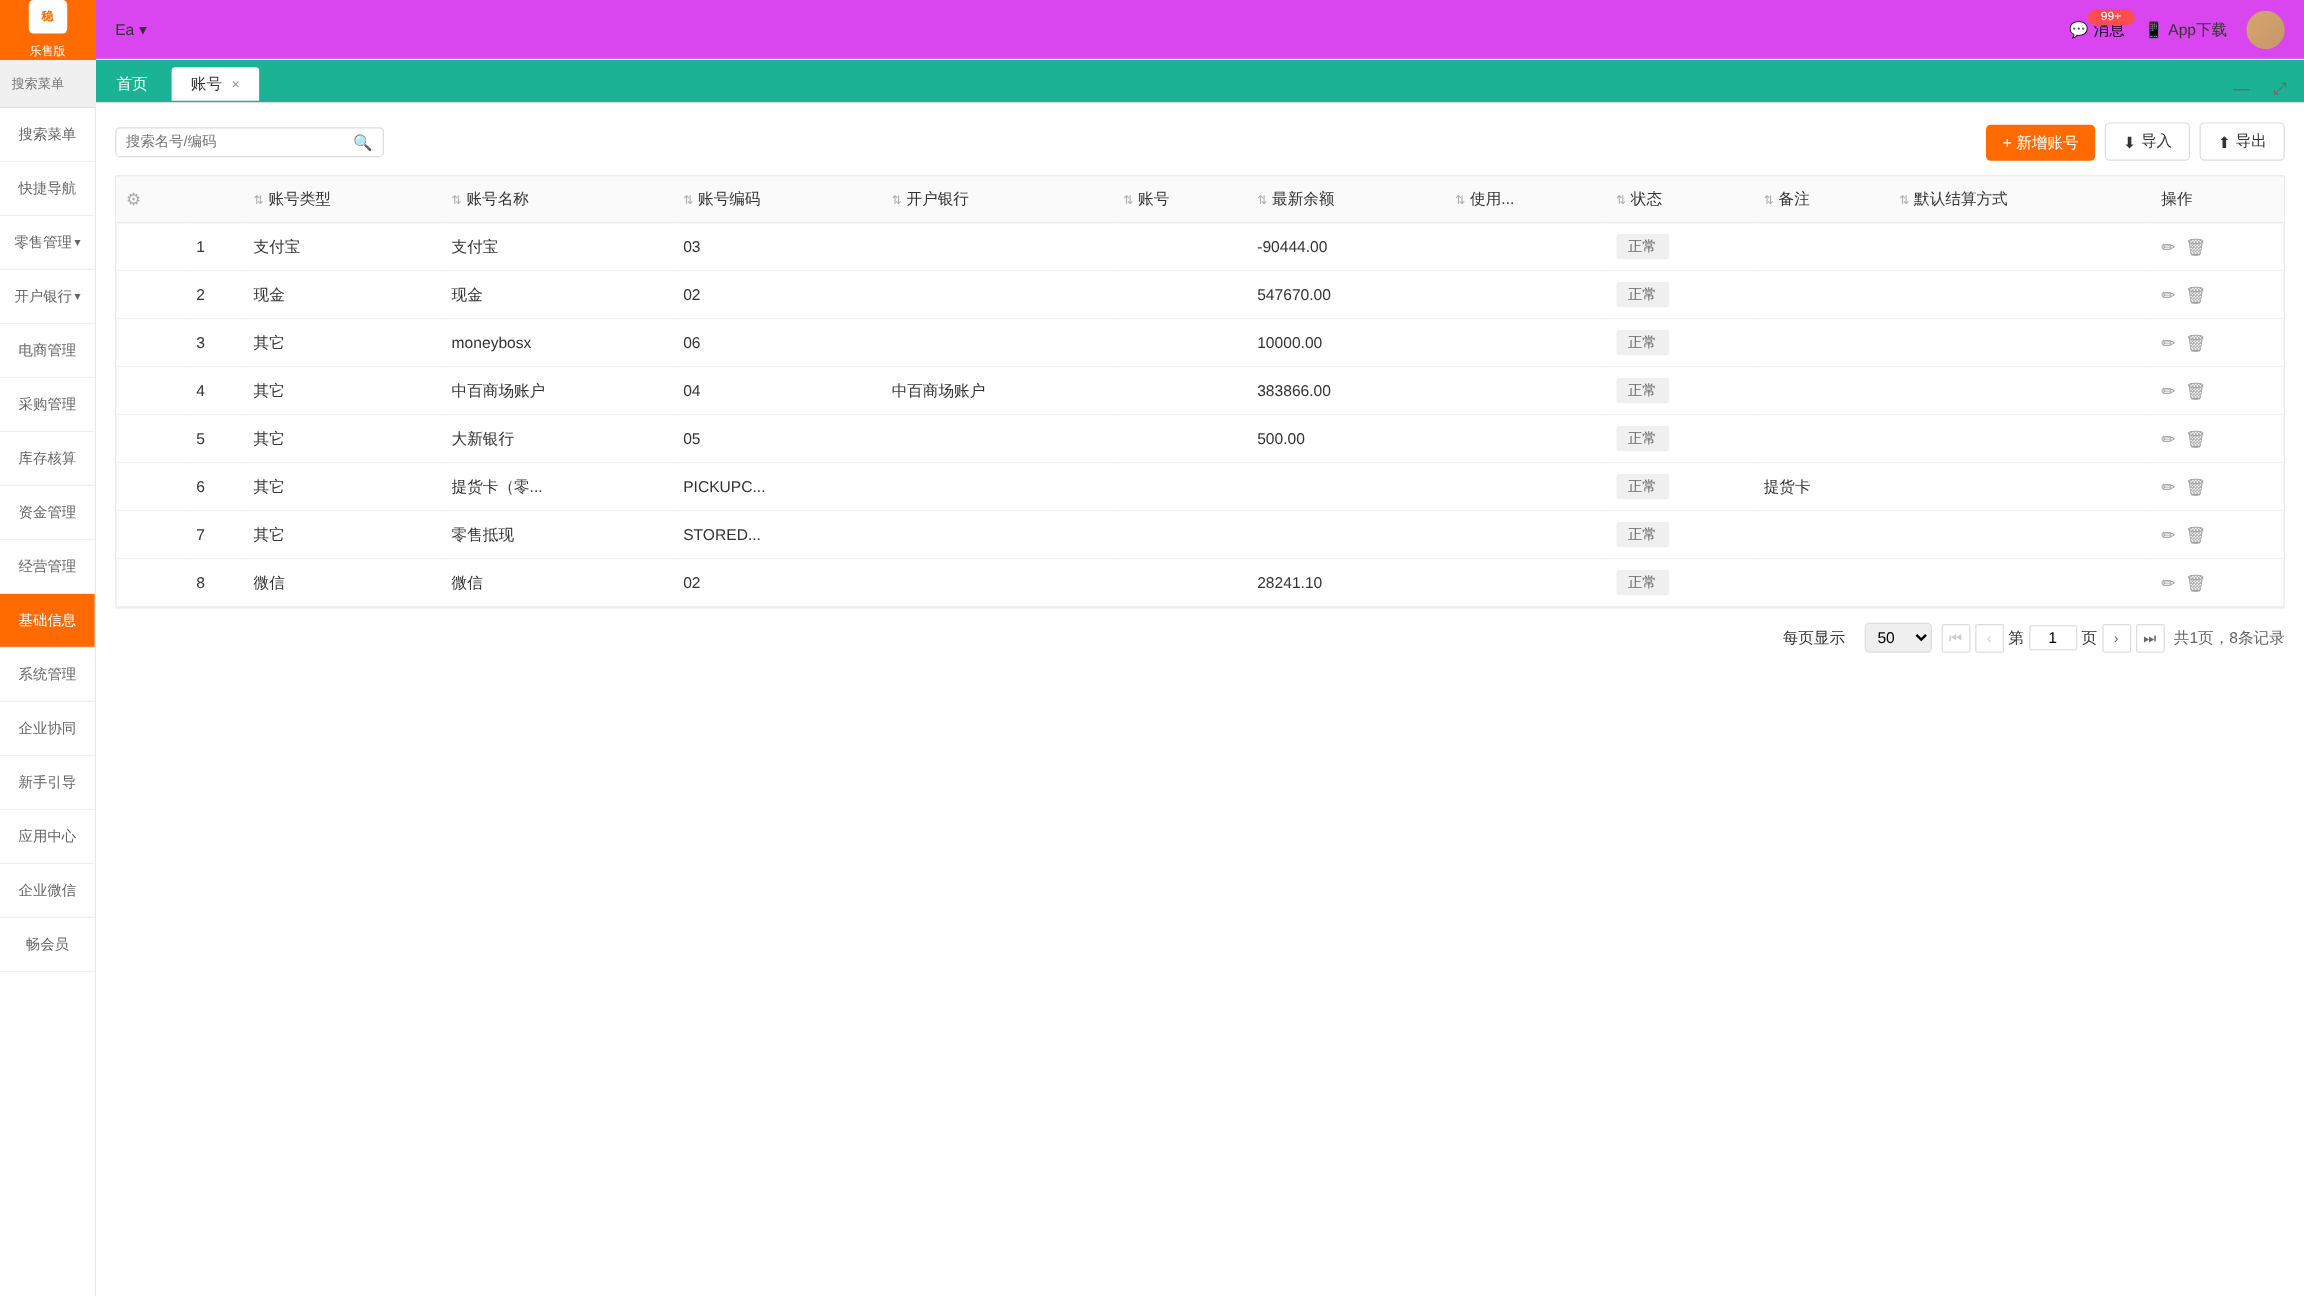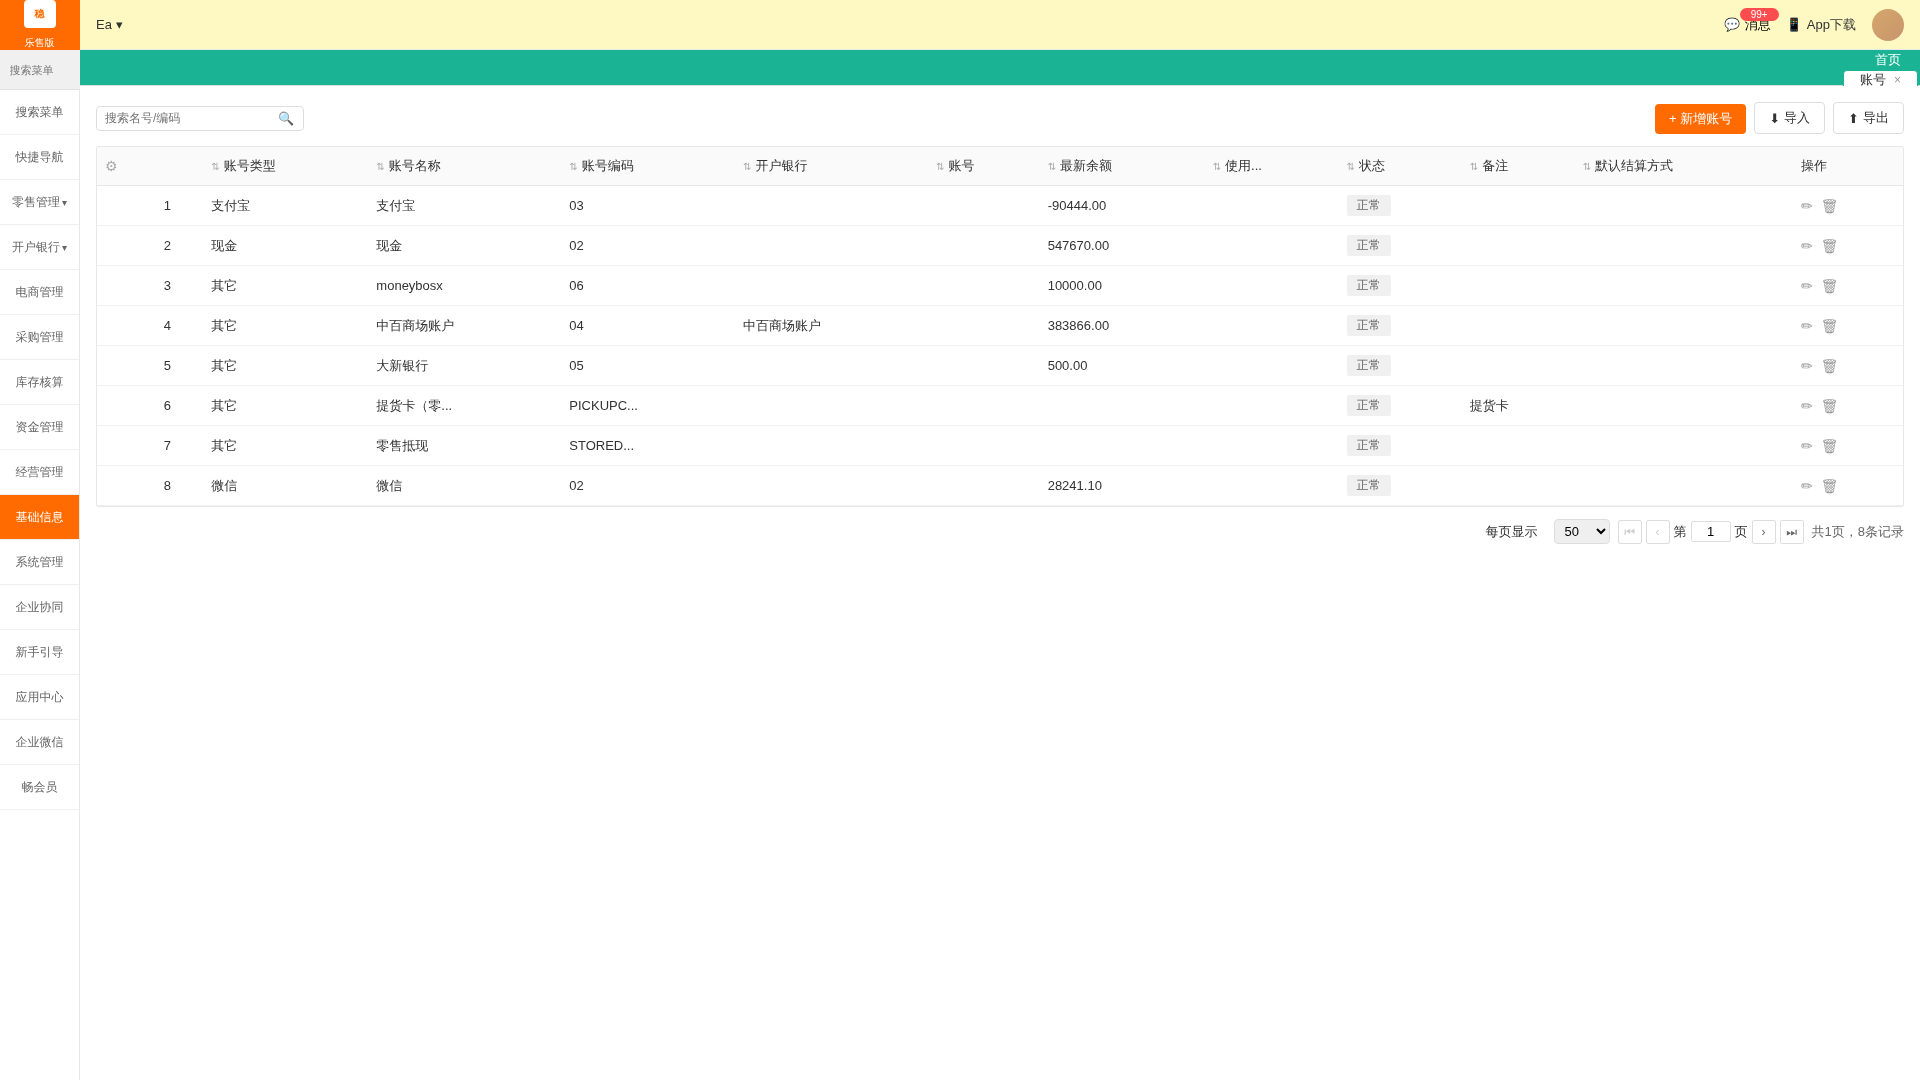--- a/index.html
+++ b/index.html
@@ -85,21 +85,21 @@
     .main-area {
       flex: 1;
       display: flex;
       flex-direction: column;
       overflow: hidden;
     }
 
     
     .top-header {
       height: 50px;
-      background: #fef9c3;
+      background: #d946ef;
       display: flex;
       align-items: center;
       justify-content: space-between;
       padding: 0 16px;
       border-bottom: 1px solid #e8e8e8;
       flex-shrink: 0;
     }
     .header-left {
       display: flex;
       align-items: center;
@@ -224,21 +224,21 @@
       display: flex;
       align-items: center;
       justify-content: space-between;
       margin-bottom: 12px;
     }
     .search-box {
       display: flex;
       border: 1px solid #ddd;
       border-radius: 4px;
       padding: 4px 8px;
-      width: 208px;
+      width: 224px;
       background: #fff;
     }
     .search-box input {
       border: none;
       outline: none;
       font-size: 12px;
       flex: 1;
       color: #999;
     }
     .toolbar-right {
@@ -386,21 +386,20 @@
       padding: 2px 4px;
       font-size: 13px;
     }
     .page-total {
       color: #666;
     }
 
     
     .tab-bar-teal {
       background: #1ab394;
-      flex-direction: column;
     }
     .tab-bar-teal .tab.active {
       background: #fff;
       color: #333;
     }
     .tab-bar-teal .tab {
       background: transparent;
       color: #fff;
       border-color: transparent;
     }

